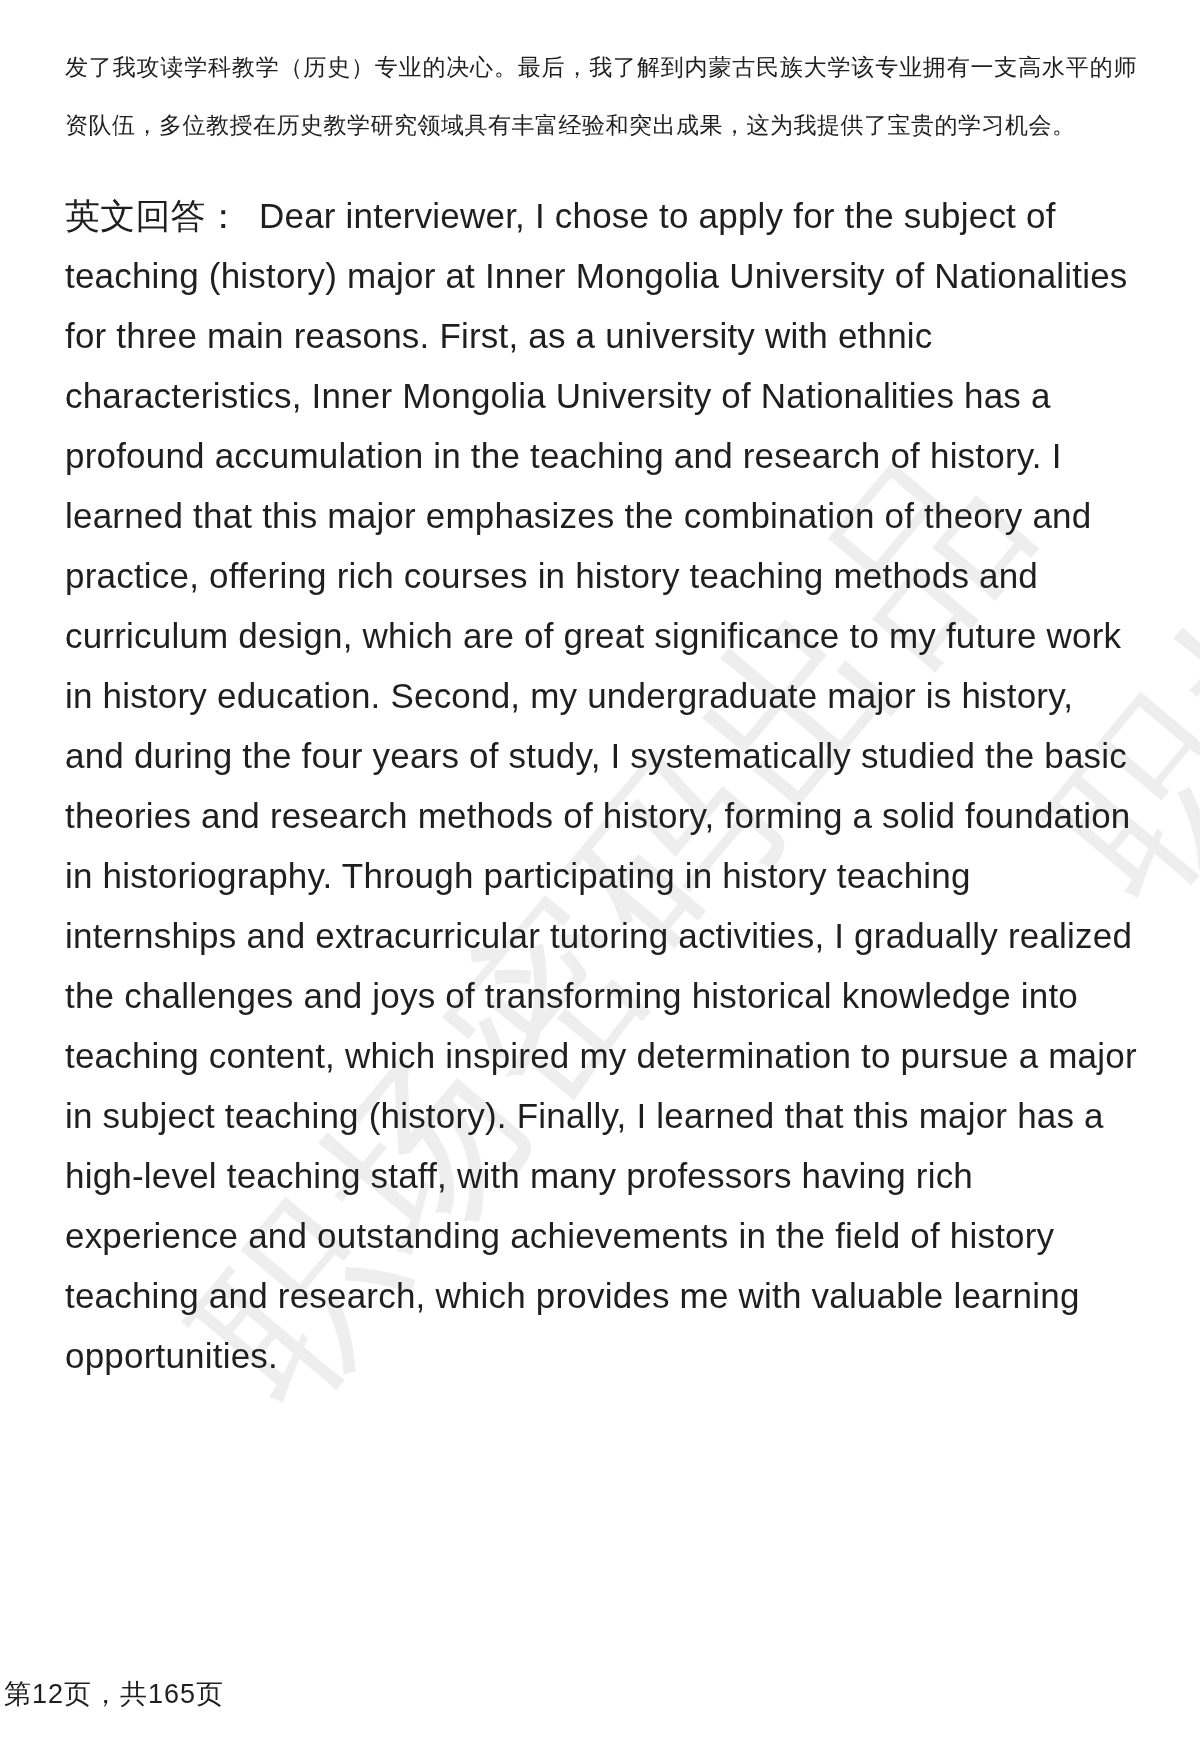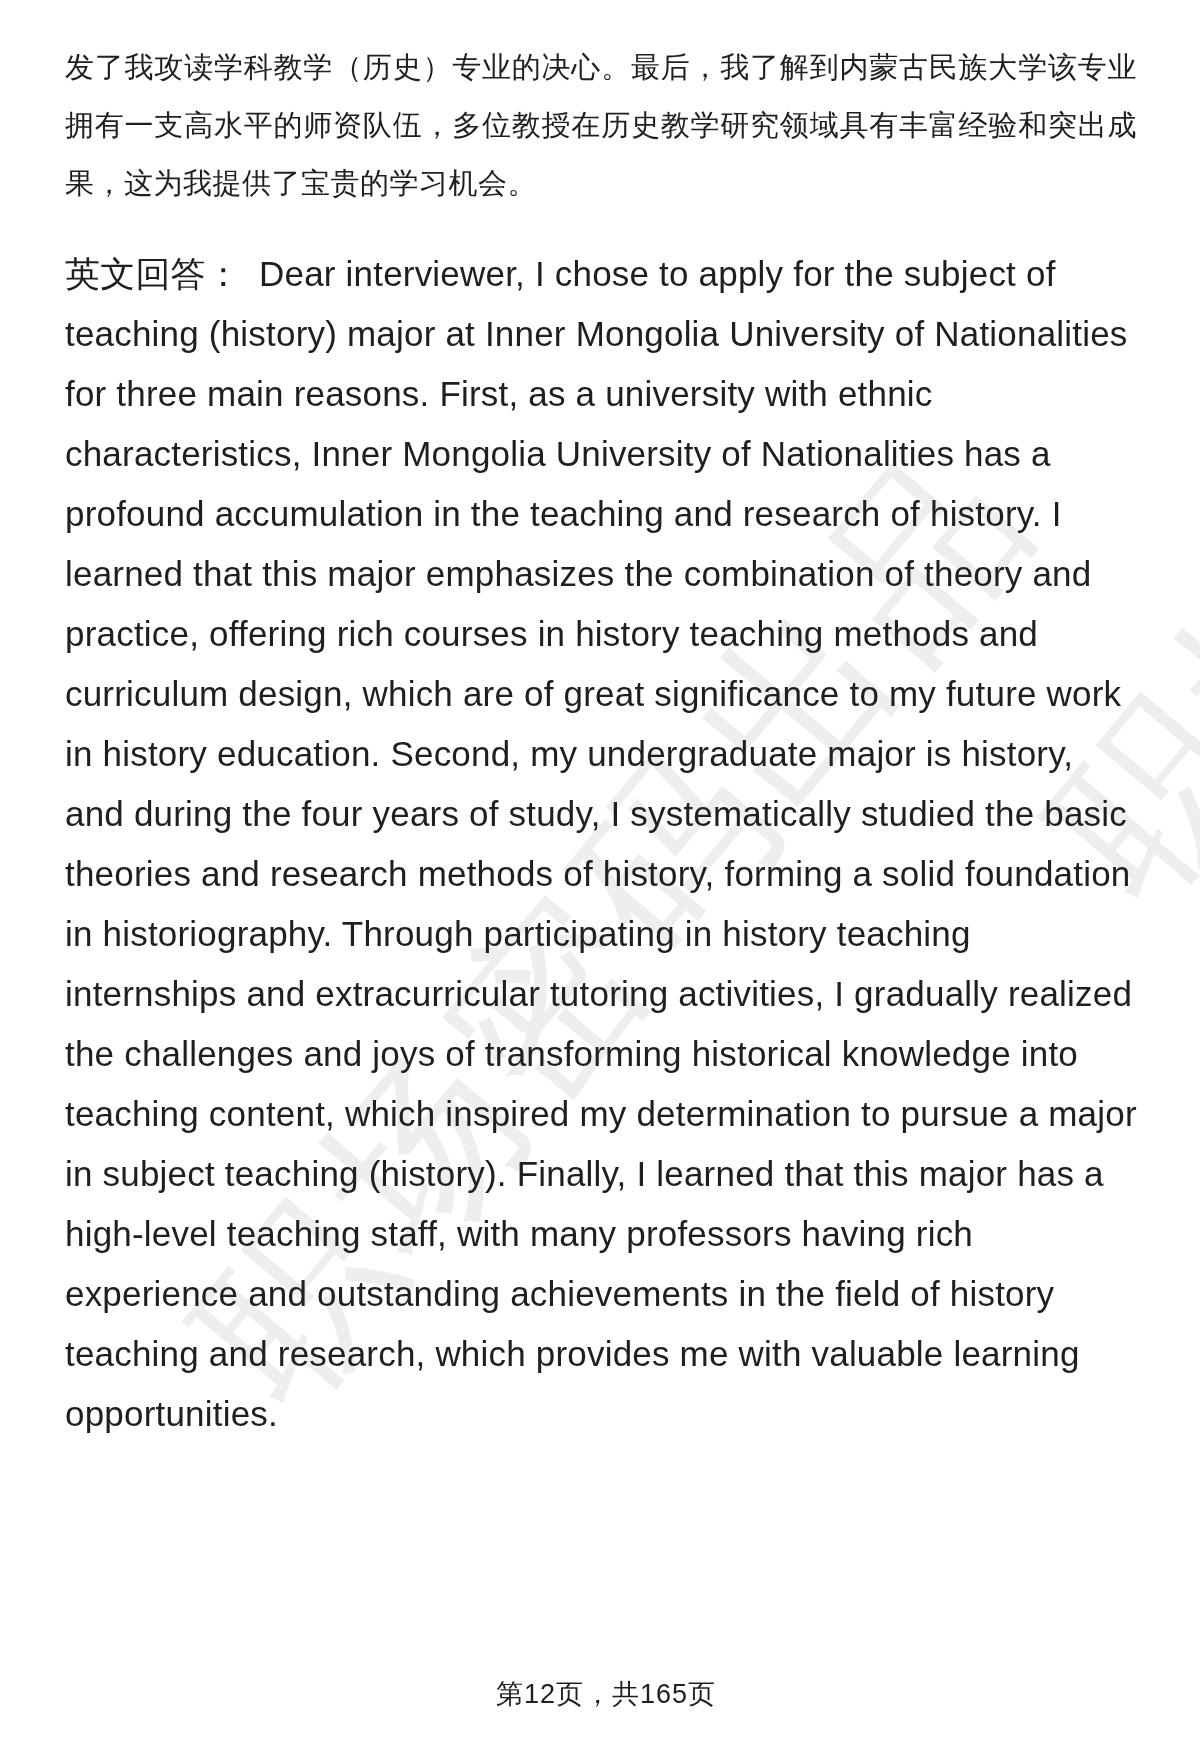--- a/index.html
+++ b/index.html
@@ -30,43 +30,43 @@
   .wm-main { left: 615px; top: 925px; }
   .wm-secondary { left: 1470px; top: 420px; }
   .content {
     position: absolute;
     left: 65px;
     right: 63px;
     top: 38px;
     z-index: 1;
   }
   .para-zh {
-    font-size: 29px;
+    font-size: 23px;
     line-height: 58px;
     letter-spacing: 0.5px;
     text-align: justify;
     text-justify: inter-ideograph;
     margin: 0 0 32px 0;
   }
   .para-en {
     font-size: 35px;
     line-height: 60px;
     letter-spacing: 0.2px;
     text-align: left;
     margin: 0 0 28px 0;
   }
   .inline-label {
     margin-right: 18px;
   }
   .footer {
     position: absolute;
-    left: 12px;
+    left: 4px;
     right: 0;
     top: 1676px;
-    text-align: center;
+    text-align: left;
     font-size: 27px;
     letter-spacing: 1px;
     z-index: 1;
   }
 </style>
 </head>
 <body>
 
 <div class="page">
 

